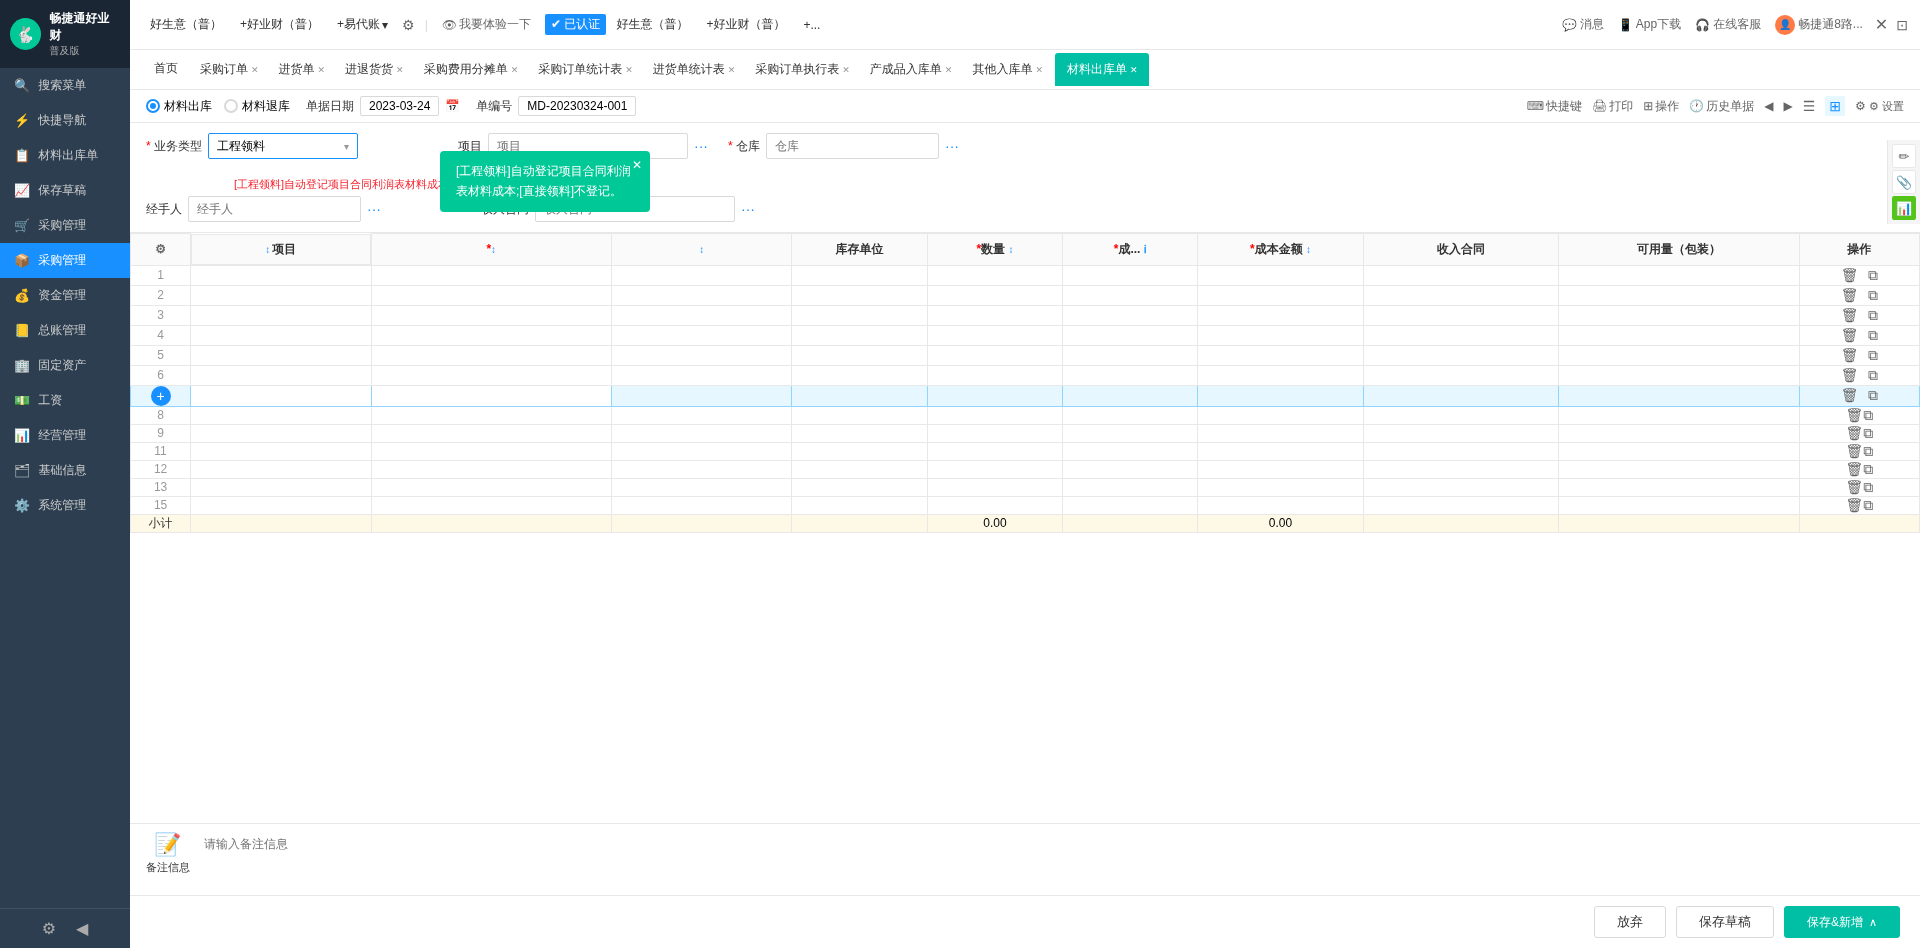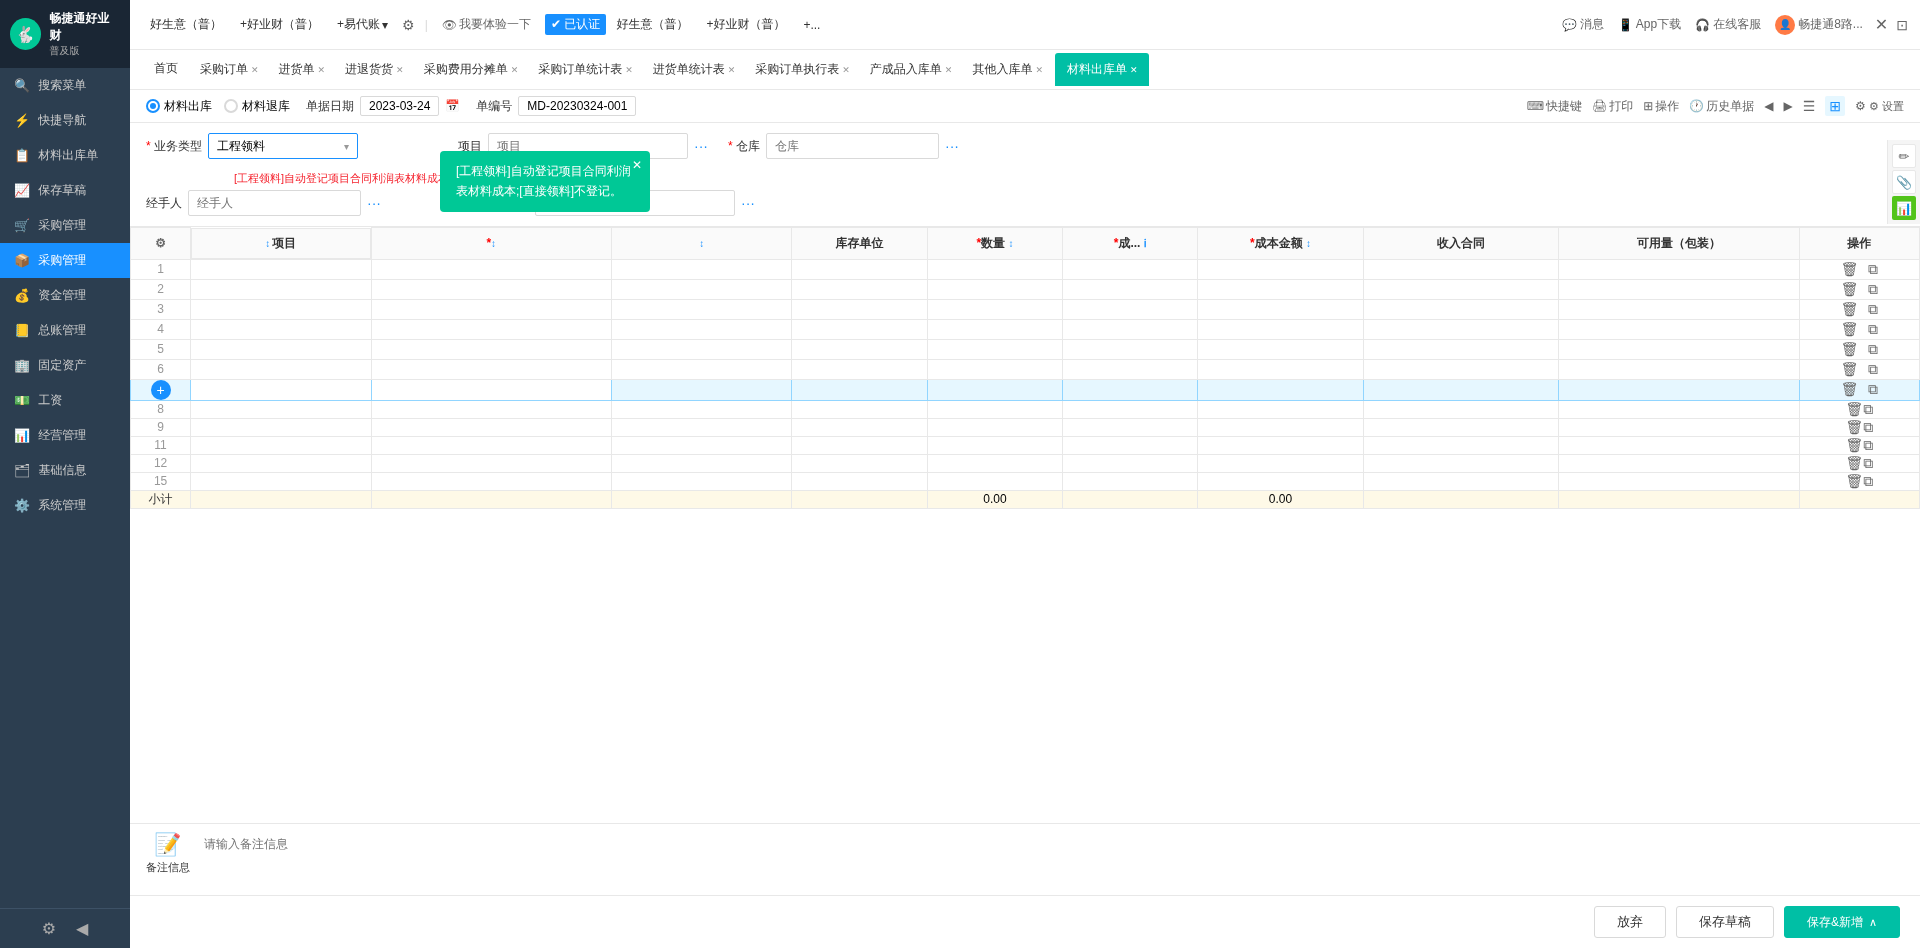--- a/index.html
+++ b/index.html
@@ -163,21 +163,21 @@
           </span>
         <span style="color:#666; cursor:pointer; font-size:12px;">◀</span>
         <span style="color:#666; cursor:pointer; font-size:12px;">▶</span>
         <span style="color:#666; cursor:pointer; font-size:14px;">☰</span>
         <span style="color:#1890ff; cursor:pointer; font-size:14px; background:#e6f7ff; padding:2px 4px; border-radius:2px;">⊞</span>
         <span style="font-size:12px; color:#666; cursor:pointer;"><span>⚙</span> <span style="font-size:11px;">⚙ 设置</span></span>
       </div>
     </div>
 
     <div style="padding:10px 16px; background:#fff; border-bottom:1px solid #e8e8e8; position:relative;">
-      <div style="display:flex; align-items:flex-start; gap:20px; margin-bottom:10px; flex-wrap:wrap;">
+      <div style="display:flex; align-items:flex-start; gap:20px; margin-bottom:16px; flex-wrap:wrap;">
 
         <div style="display:flex; align-items:center; gap:6px;">
           <span style="color:#333; font-size:12px;"><span style="color:red;">*</span> <span>业务类型</span></span>
           <div style="border:1px solid #1890ff; border-radius:2px; padding:3px 8px; font-size:12px; min-width:150px; height:26px; display:flex; align-items:center; justify-content:space-between; cursor:pointer; background:#fff;">
             <span>工程领料</span>
             <span style="color:#999; font-size:10px;">▾</span>
           </div>
         </div>
 
         <div style="display:flex; align-items:center; gap:6px; margin-left:80px;">
@@ -418,20 +418,33 @@
               <td style="border:1px solid #e8e8e8;"></td>
               <td style="border:1px solid #e8e8e8;"></td>
               <td style="border:1px solid #e8e8e8;"></td>
               <td style="border:1px solid #e8e8e8;"></td>
               <td style="border:1px solid #e8e8e8;"></td>
               <td style="border:1px solid #e8e8e8;"></td>
               <td style="border:1px solid #e8e8e8;"></td>
             <td style="border:1px solid #e8e8e8; text-align:center; white-space:nowrap;"><button style="background:none; border:none; cursor:pointer; color:#666; font-size:14px;">🗑</button><button style="background:none; border:none; cursor:pointer; color:#666; font-size:14px;">⧉</button></td>
           </tr>
           <tr>
+            <td style="border:1px solid #e8e8e8; text-align:center; color:#999; font-size:12px;">13</td>
+            <td style="border:1px solid #e8e8e8;"></td>
+              <td style="border:1px solid #e8e8e8;"></td>
+              <td style="border:1px solid #e8e8e8;"></td>
+              <td style="border:1px solid #e8e8e8;"></td>
+              <td style="border:1px solid #e8e8e8;"></td>
+              <td style="border:1px solid #e8e8e8;"></td>
+              <td style="border:1px solid #e8e8e8;"></td>
+              <td style="border:1px solid #e8e8e8;"></td>
+              <td style="border:1px solid #e8e8e8;"></td>
+            <td style="border:1px solid #e8e8e8; text-align:center; white-space:nowrap;"><button style="background:none; border:none; cursor:pointer; color:#666; font-size:14px;">🗑</button><button style="background:none; border:none; cursor:pointer; color:#666; font-size:14px;">⧉</button></td>
+          </tr>
+          <tr>
             <td style="border:1px solid #e8e8e8; text-align:center; color:#999; font-size:12px;">15</td>
             <td style="border:1px solid #e8e8e8;"></td>
               <td style="border:1px solid #e8e8e8;"></td>
               <td style="border:1px solid #e8e8e8;"></td>
               <td style="border:1px solid #e8e8e8;"></td>
               <td style="border:1px solid #e8e8e8;"></td>
               <td style="border:1px solid #e8e8e8;"></td>
               <td style="border:1px solid #e8e8e8;"></td>
               <td style="border:1px solid #e8e8e8;"></td>
               <td style="border:1px solid #e8e8e8;"></td>

